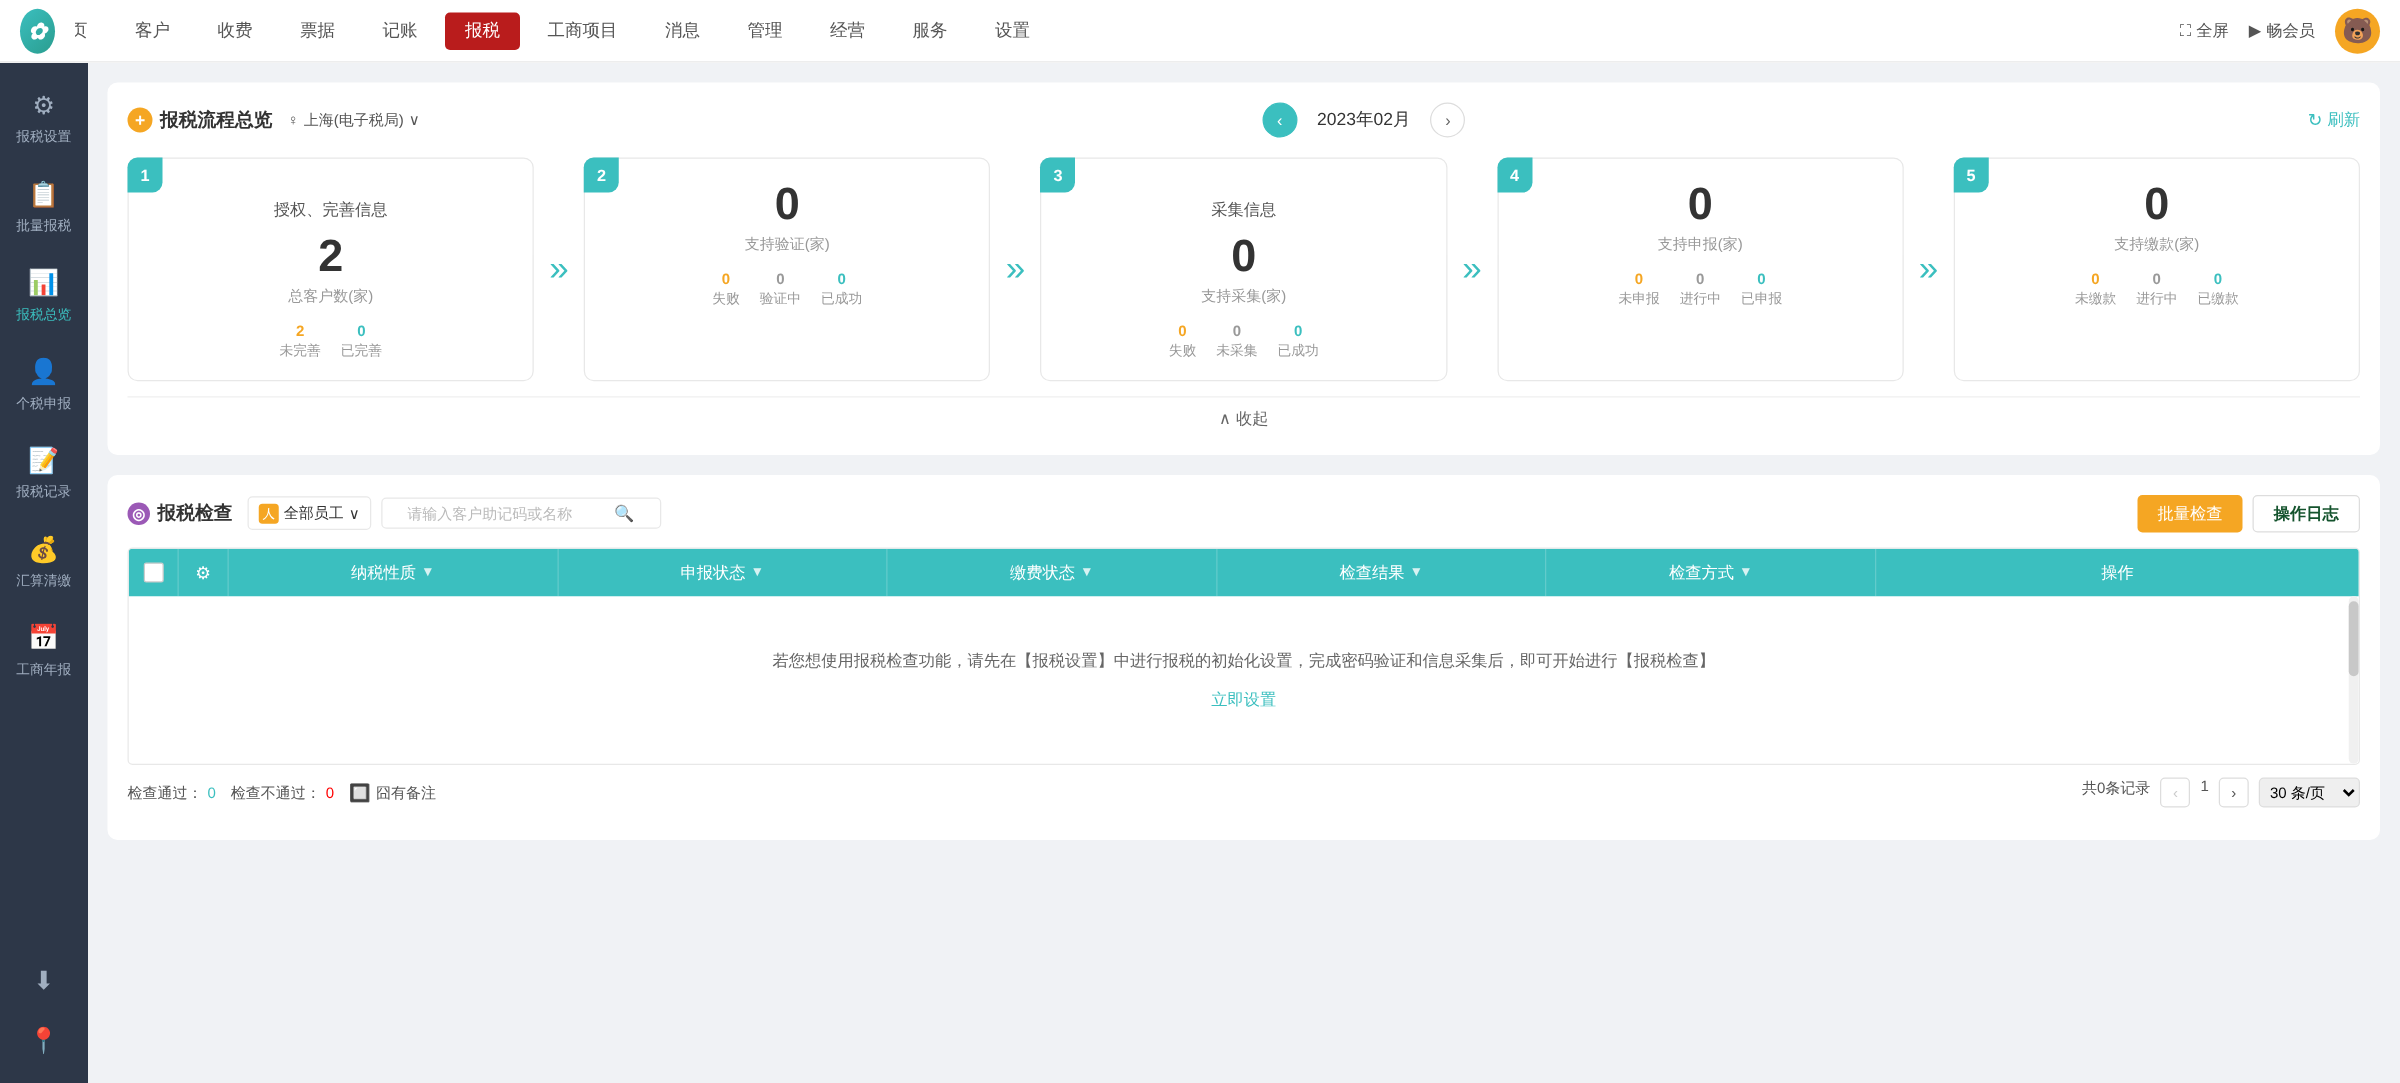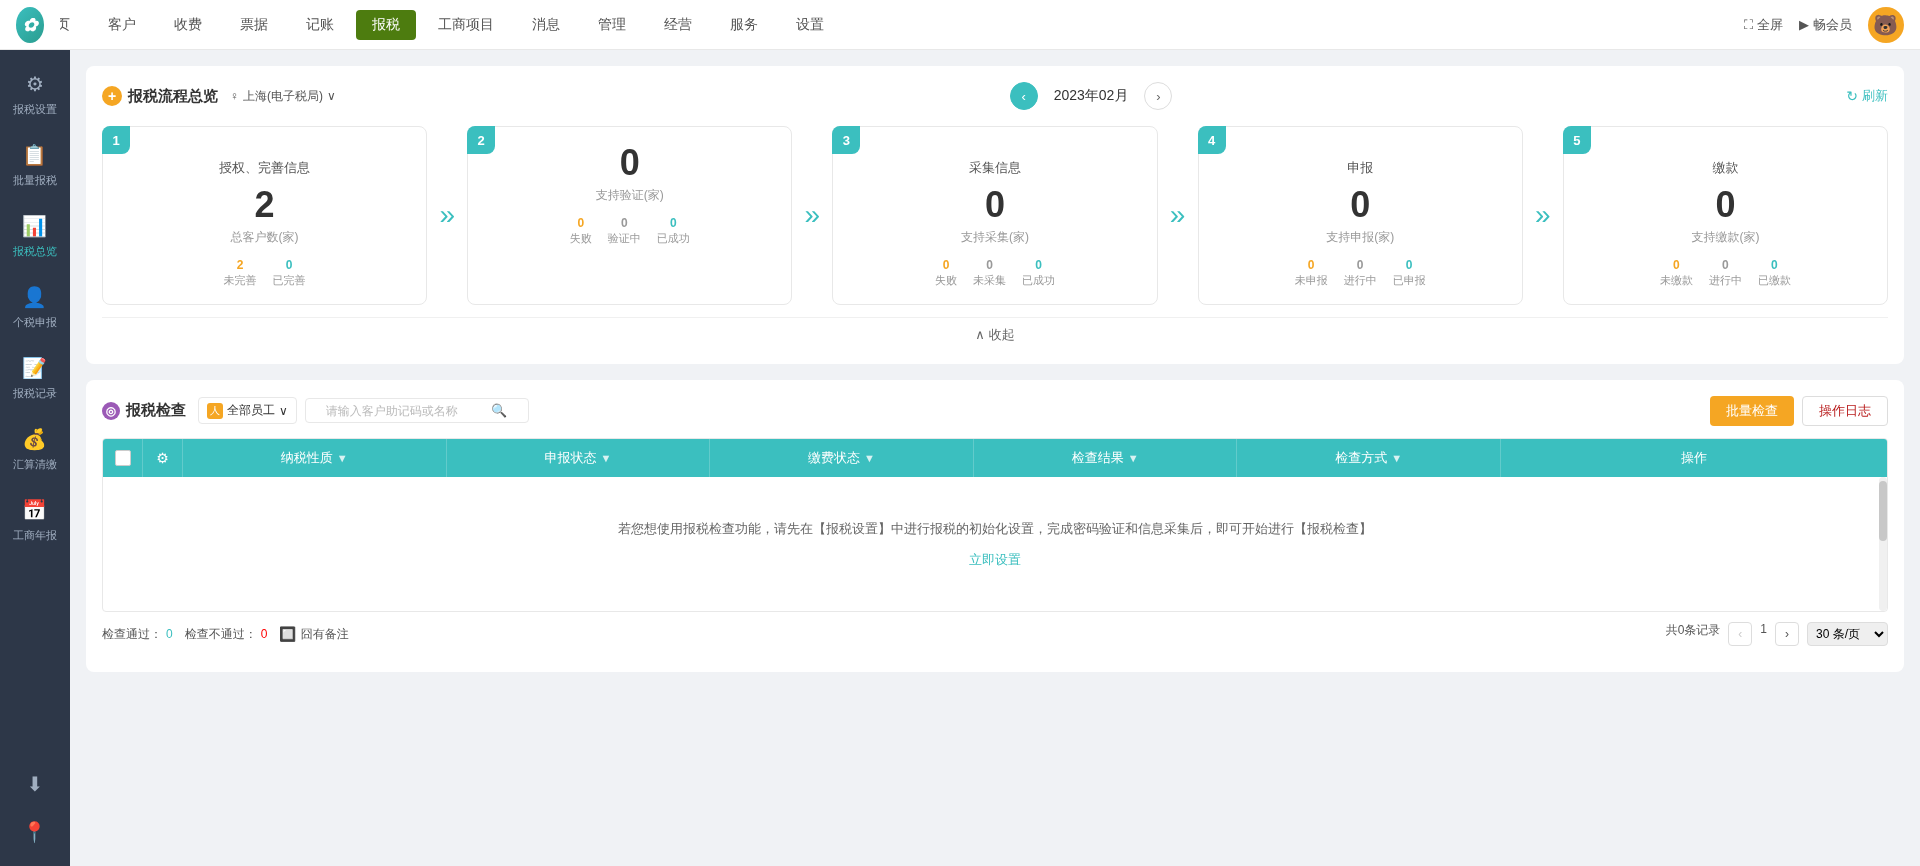--- a/index.html
+++ b/index.html
@@ -44,21 +44,21 @@
     }
     .nav-item {
       padding: 6px 16px;
       border-radius: 4px;
       cursor: pointer;
       color: #555;
       font-size: 14px;
       white-space: nowrap;
     }
     .nav-item.active {
-      background: #4d7c0f;
+      background: #b91c1c;
       color: white;
       border-radius: 4px;
     }
     .nav-right {
       display: flex;
       align-items: center;
       gap: 16px;
       font-size: 13px;
       color: #555;
     }
@@ -382,26 +382,27 @@
       background: #f5a623;
       color: white;
       border: none;
       border-radius: 4px;
       padding: 6px 16px;
       font-size: 13px;
       cursor: pointer;
     }
     .btn-outline {
       background: white;
-      color: #b91c1c;
+      color: #14532d;
       border: 1px solid #ddd;
       border-radius: 4px;
       padding: 0 16px;
       font-size: 13px;
       cursor: pointer;
+      font-weight: bold;
     }
 
     
     .table-wrap {
       border: 1px solid #e8e8e8;
       border-radius: 4px;
       overflow: hidden;
     }
     .table-header {
       display: flex;
@@ -706,21 +707,20 @@
           </div>
         </div>
       </div>
 
       <div class="step-arrow">
         <span style="font-size:28px;color:#3bbfbf;">»</span>
       </div>
 
       <div class="step-card">
         <div class="step-number">4</div>
-        <div class="step-title">申报</div>
         <div class="step-big-number">0</div>
         <div class="step-subtitle">支持申报(家)</div>
         <div class="step-stats">
           <div class="stat-item">
             <span class="stat-value orange">0</span>
             <span class="stat-label">未申报</span>
           </div>
           <div class="stat-item">
             <span class="stat-value gray">0</span>
             <span class="stat-label">进行中</span>
@@ -731,21 +731,20 @@
           </div>
         </div>
       </div>
 
       <div class="step-arrow">
         <span style="font-size:28px;color:#3bbfbf;">»</span>
       </div>
 
       <div class="step-card">
         <div class="step-number">5</div>
-        <div class="step-title">缴款</div>
         <div class="step-big-number">0</div>
         <div class="step-subtitle">支持缴款(家)</div>
         <div class="step-stats">
           <div class="stat-item">
             <span class="stat-value orange">0</span>
             <span class="stat-label">未缴款</span>
           </div>
           <div class="stat-item">
             <span class="stat-value gray">0</span>
             <span class="stat-label">进行中</span>

